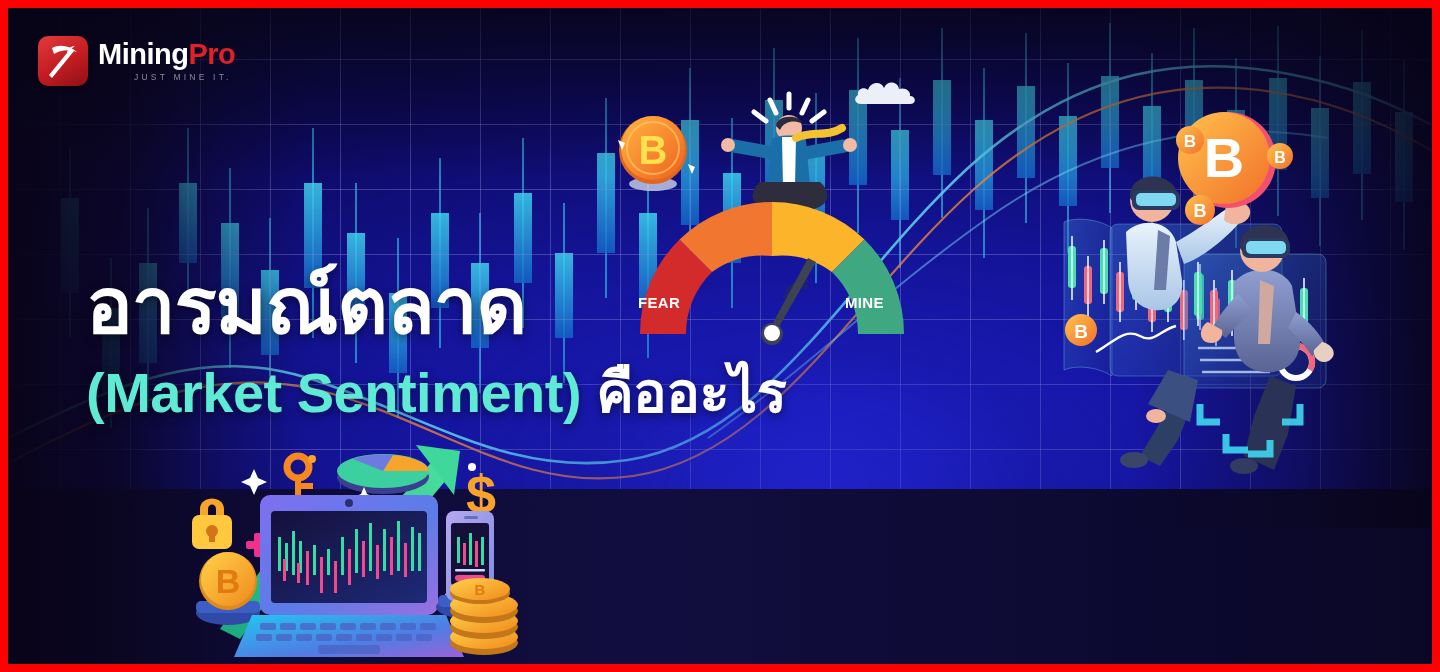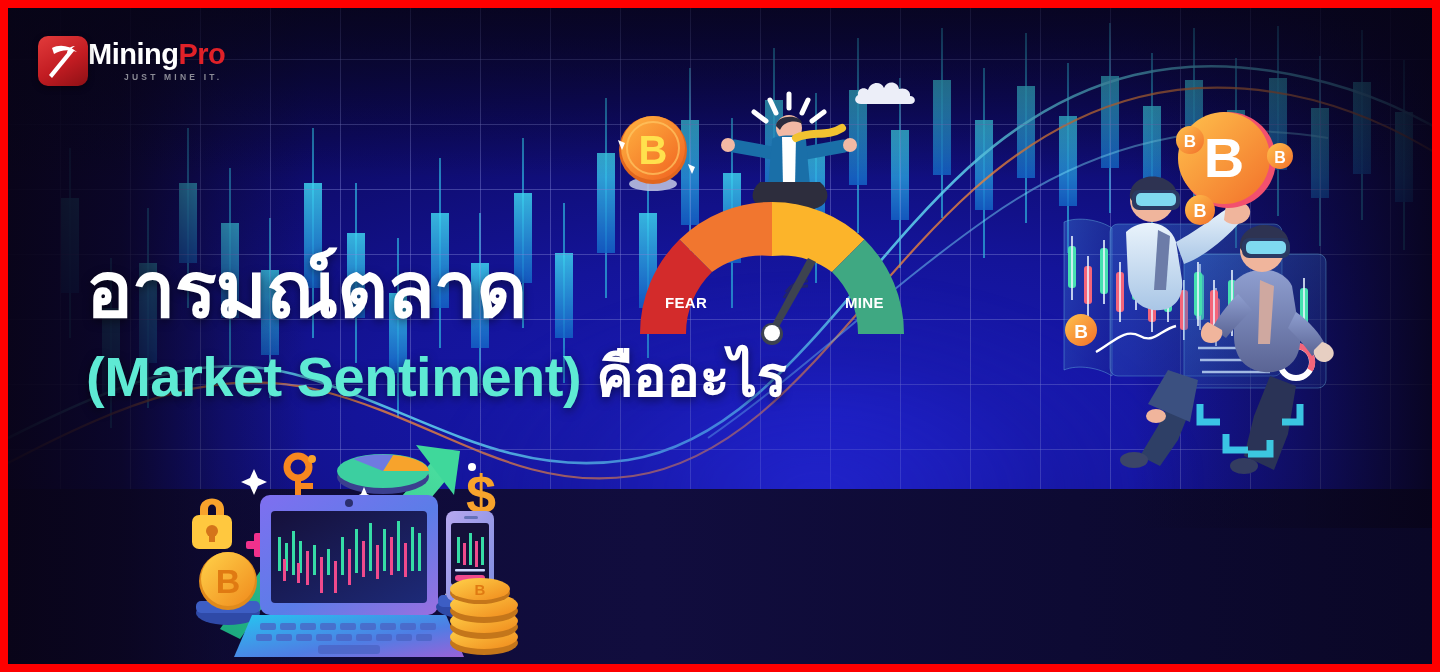--- a/index.html
+++ b/index.html
@@ -48,41 +48,42 @@
     position:absolute;left:430px;top:270px;width:760px;height:430px;
     background:radial-gradient(ellipse at center, rgba(40,44,225,.55) 0%, rgba(28,30,170,.24) 45%, rgba(0,0,0,0) 72%);
     filter:blur(6px);
   }
 
   
   .candles{position:absolute;left:0;top:0;width:1440px;height:500px;}
   .curve{position:absolute;left:0;top:0;width:1440px;height:500px;}
 
   
-  .logo{position:absolute;left:30px;top:28px;display:flex;align-items:center;}
+  .logo{position:absolute;left:30px;top:28px;display:flex;align-items:center;gap:10px;}
   .logo-mark{
     width:50px;height:50px;border-radius:10px;
     background:linear-gradient(150deg,#e23b3b 0%,#c21c22 55%,#8d1015 100%);
     position:relative;box-shadow:0 2px 6px rgba(0,0,0,.45);
   }
   .logo-words{line-height:1;}
   .logo-name{font-size:29px;font-weight:700;letter-spacing:-.5px;}
   .logo-name .w{color:#fff;}
   .logo-name .r{color:#e02128;}
   .logo-tag{
-    color:#8b8b96;font-size:8.5px;font-weight:700;letter-spacing:3.2px;
+    color:#8b8b96;font-size:8.5px;font-weight:400;letter-spacing:3.2px;
     margin-top:4px;margin-left:36px;
   }
 
   
   .headline{position:absolute;left:78px;top:243px;}
   .h-line1{
     font-size:78px;font-weight:800;color:#ffffff;line-height:1.0;
     letter-spacing:-1px;
     text-shadow:0 3px 10px rgba(0,0,0,.5);
+    margin-top:16px;
   }
   .h-line2{
     font-size:56px;font-weight:800;line-height:1.0;margin-top:20px;
     letter-spacing:-.5px;
     text-shadow:0 3px 10px rgba(0,0,0,.5);
   }
   .yellow{color:#5eead4;}
   .white{color:#ffffff;text-align:right;}
 
   .subline{
@@ -90,21 +91,21 @@
     font-size:52px;font-weight:800;line-height:1.0;
     letter-spacing:-.4px;
     text-shadow:0 3px 10px rgba(0,0,0,.55);
   }
 
   
   .gauge{position:absolute;left:624px;top:178px;width:280px;height:160px;}
   .gauge-label{
     position:absolute;font-size:15px;font-weight:800;color:#fff;letter-spacing:.3px;
   }
-  .lbl-fear{left:33px;top:108px;}
+  .lbl-fear{left:6px;top:108px;}
   .lbl-greed{left:213px;top:108px;}
 
   
   .meditator{position:absolute;left:686px;top:82px;width:190px;height:130px;}
 
   
   .btc-left{position:absolute;left:600px;top:98px;width:90px;height:90px;}
 
   
   .cloud-top{position:absolute;left:845px;top:68px;width:70px;height:34px;}

